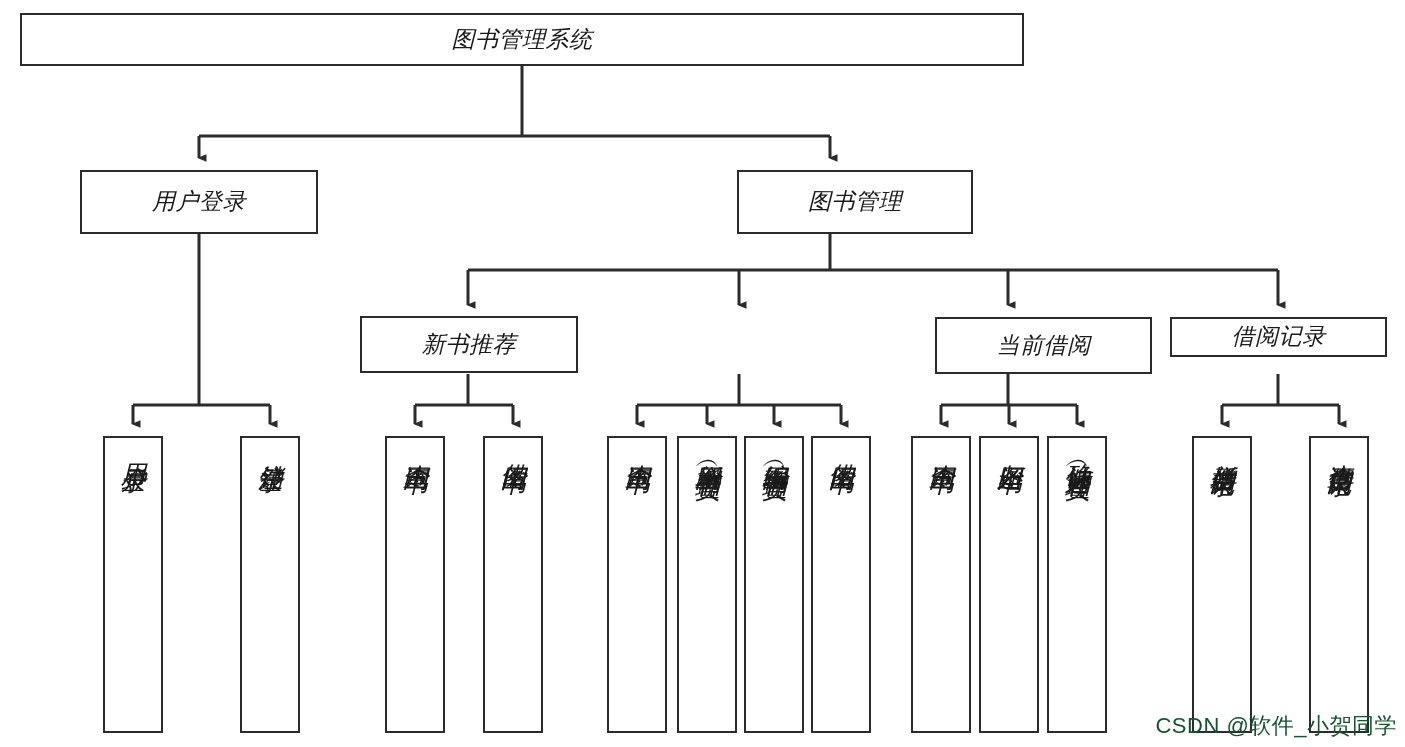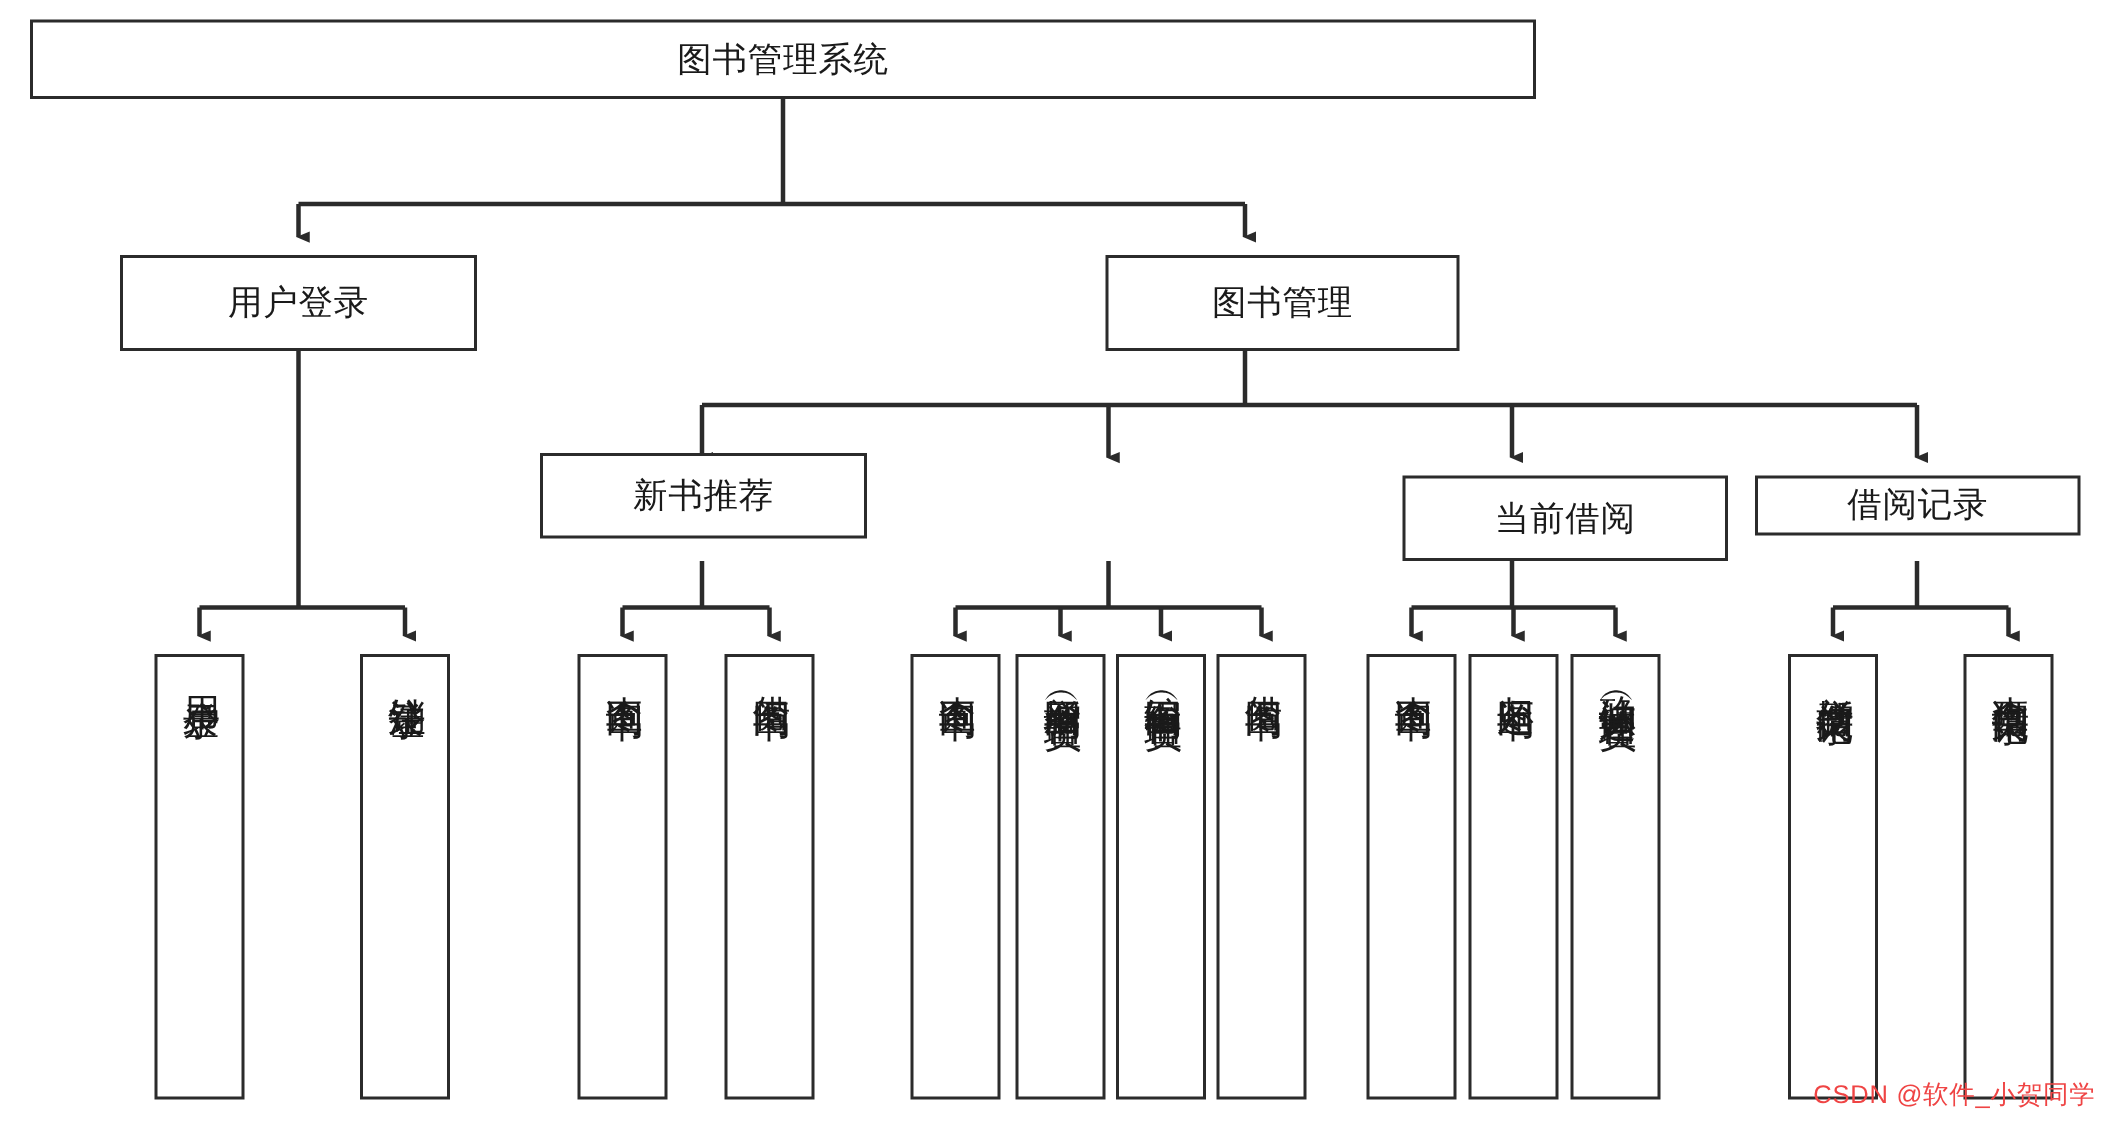--- a/index.html
+++ b/index.html
@@ -34,20 +34,21 @@
     align-items: center;
     justify-content: center;
     color: #1a1a1a;
     z-index: 2;
   }
   .node .label {
     display: block;
     text-align: right;
     line-height: 1.12;
     letter-spacing: 0.5px;
+    font-style: italic;
   }
   .node.h .label {
     font-size: 23px;
     white-space: nowrap;
   }
   .node.root .label {
     font-size: 23px;
   }
   .node.v {
     align-items: flex-start;
@@ -60,22 +61,22 @@
     font-size: 25px;
     line-height: 1.02;
     letter-spacing: 2px;
     white-space: nowrap;
     max-height: 278px;
   }
   #watermark {
     position: absolute;
     right: 8px;
     bottom: 6px;
-    font-size: 17px;
-    color: #ef4444;
+    font-size: 22px;
+    color: #14532d;
     letter-spacing: 0.5px;
     z-index: 5;
     white-space: nowrap;
   }
 </style>
 </head>
 <body>
 
 <div id="canvas">
 
@@ -134,21 +135,21 @@
   </div>
 
   <div class="node h" style="left:80px; top:170px; width:238px; height:64px;">
     <span class="label">用户登录</span>
   </div>
 
   <div class="node h" style="left:737px; top:170px; width:236px; height:64px;">
     <span class="label">图书管理</span>
   </div>
 
-  <div class="node h" style="left:360px; top:302px; width:218px; height:57px;">
+  <div class="node h" style="left:360px; top:316px; width:218px; height:57px;">
     <span class="label">新书推荐</span>
   </div>
 
 
   <div class="node h" style="left:900px; top:317px; width:217px; height:57px;margin-left:35px;">
     <span class="label">当前借阅</span>
   </div>
 
   <div class="node h" style="left:1170px; top:317px; width:217px; height:40px;">
     <span class="label">借阅记录</span>

